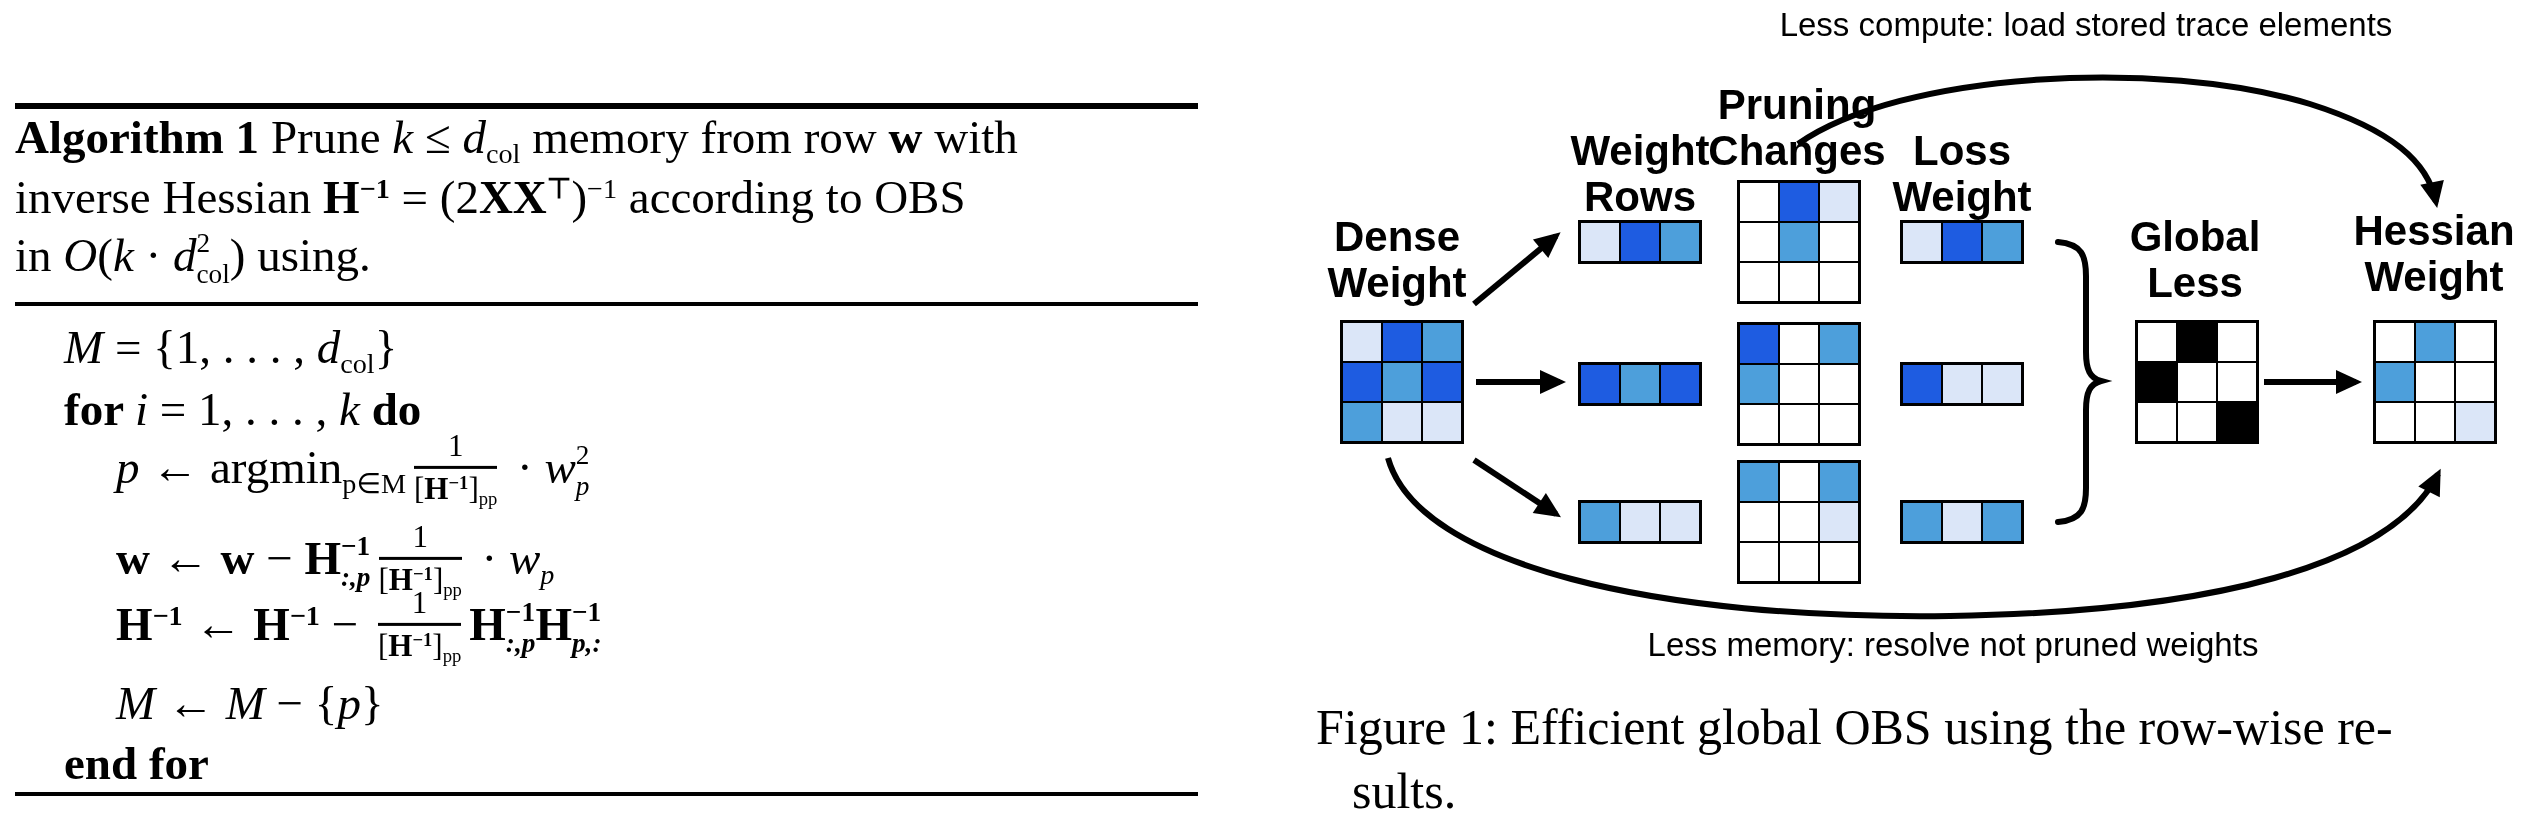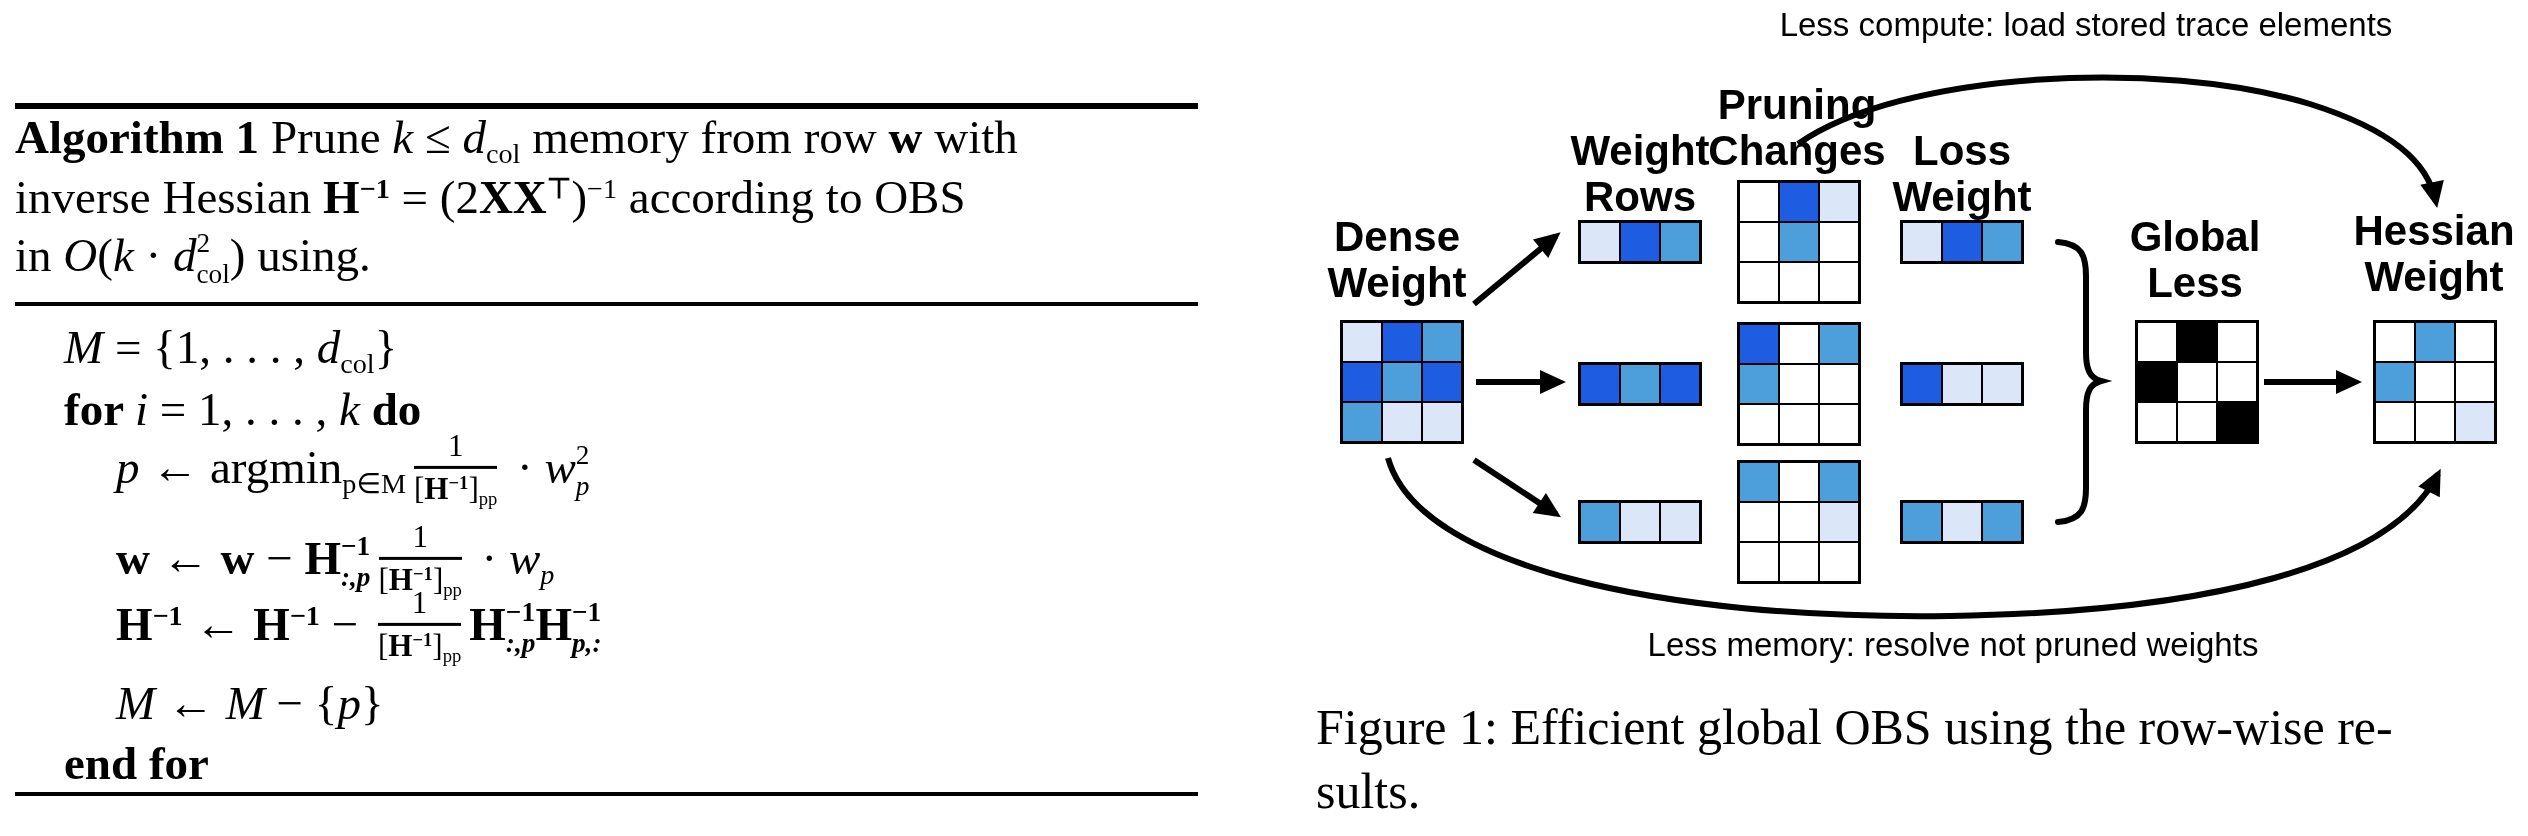--- a/index.html
+++ b/index.html
@@ -68,21 +68,21 @@
   #lbl-traces{left:1797px;top:82px;}
   #lbl-loss{left:1962px;top:128px;}
   #lbl-mask{left:2195px;top:214px;}
   #lbl-pruned{left:2434px;top:208px;}
   #note-top{left:2086px;top:6px;}
   #note-bottom{left:1953px;top:626px;}
 
   .caption-line{position:absolute;left:1316px;font-size:50px;font-family:"Liberation Serif", serif;
                 white-space:nowrap;}
   #caption-1{top:698px;}
-  #caption-2{top:762px;}
+  #caption-2{top:762px;margin-left:36px;}
 
   #arrows{position:absolute;left:0;top:0;pointer-events:none;}
 </style>
 </head>
 <body>
 
 <div id="canvas">
 
   <div>
     <div class="alg-rule" id="rule-top"></div>

